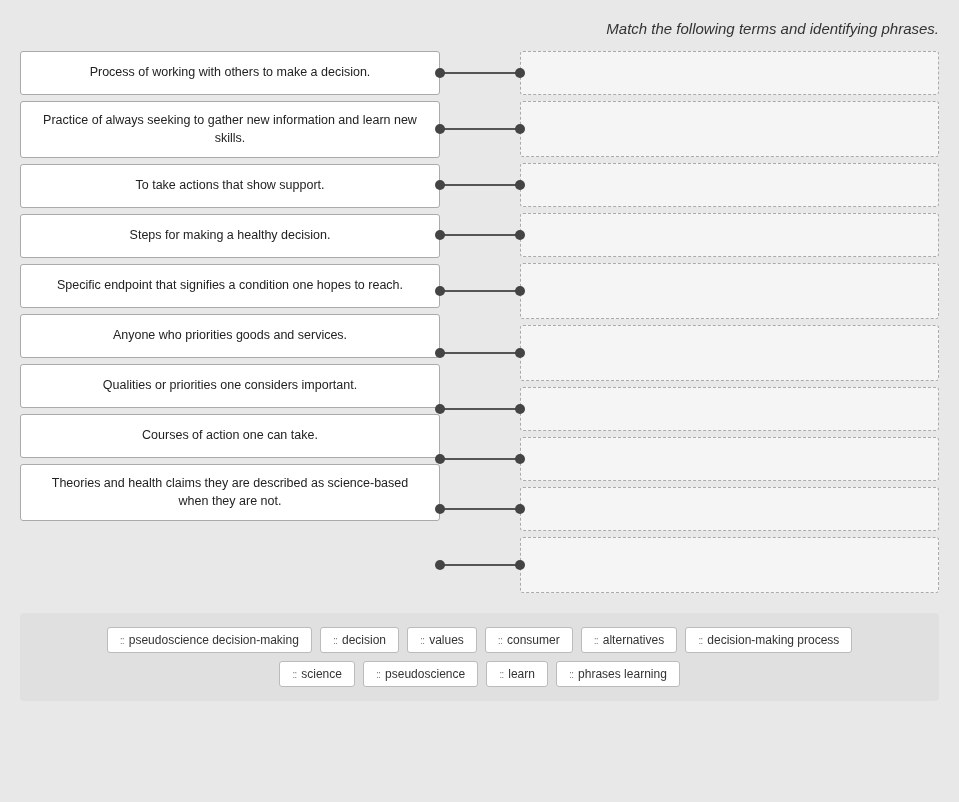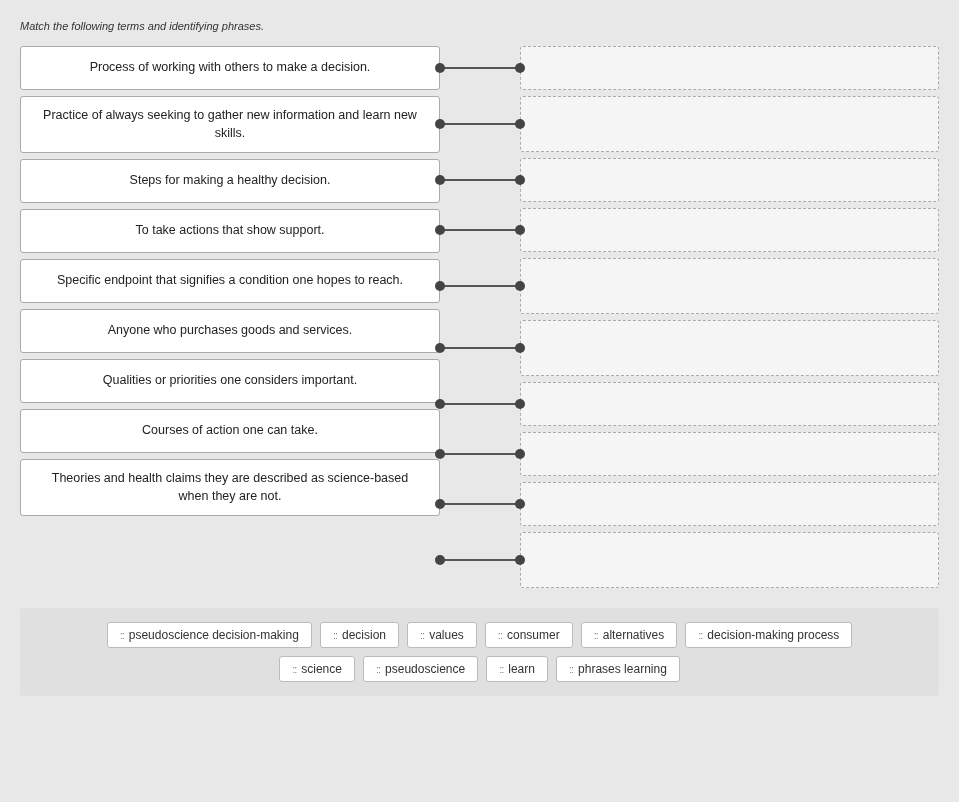--- a/index.html
+++ b/index.html
@@ -3,24 +3,25 @@
   <meta charset="utf-8">
   <style>
     * { box-sizing: border-box; margin: 0; padding: 0; }
     body {
       background: #e8e8e8;
       font-family: Arial, sans-serif;
       font-size: 13px;
       padding: 20px;
     }
     .instructions {
-      font-size: 11px;
+      font-size: 15px;
       margin-bottom: 14px;
       color: #333;
       font-style: italic;
+      text-align: right;
     }
     .matching-container {
       display: flex;
       gap: 0;
       align-items: stretch;
       width: 100%;
       max-width: 930px;
     }
     .left-column {
       display: flex;
@@ -151,24 +152,24 @@
 </head>
 <body>
 
 <p class="instructions">Match the following terms and identifying phrases.</p>
 
 <div class="matching-container">
 
   <div class="left-column">
     <div class="left-item">Process of working with others to make a decision.</div>
     <div class="left-item">Practice of always seeking to gather new information and learn new skills.</div>
+    <div class="left-item">To take actions that show support.</div>
     <div class="left-item">Steps for making a healthy decision.</div>
-    <div class="left-item">To take actions that show support.</div>
     <div class="left-item">Specific endpoint that signifies a condition one hopes to reach.</div>
-    <div class="left-item">Anyone who purchases goods and services.</div>
+    <div class="left-item">Anyone who priorities goods and services.</div>
     <div class="left-item">Qualities or priorities one considers important.</div>
     <div class="left-item">Courses of action one can take.</div>
     <div class="left-item">Theories and health claims they are described as science-based when they are not.</div>
   </div>
 
   <div class="connector-column">
     <div class="connector-row">
       <div class="connector-line"></div>
       <div class="connector-dot-left"></div>
       <div class="connector-dot-right"></div>

